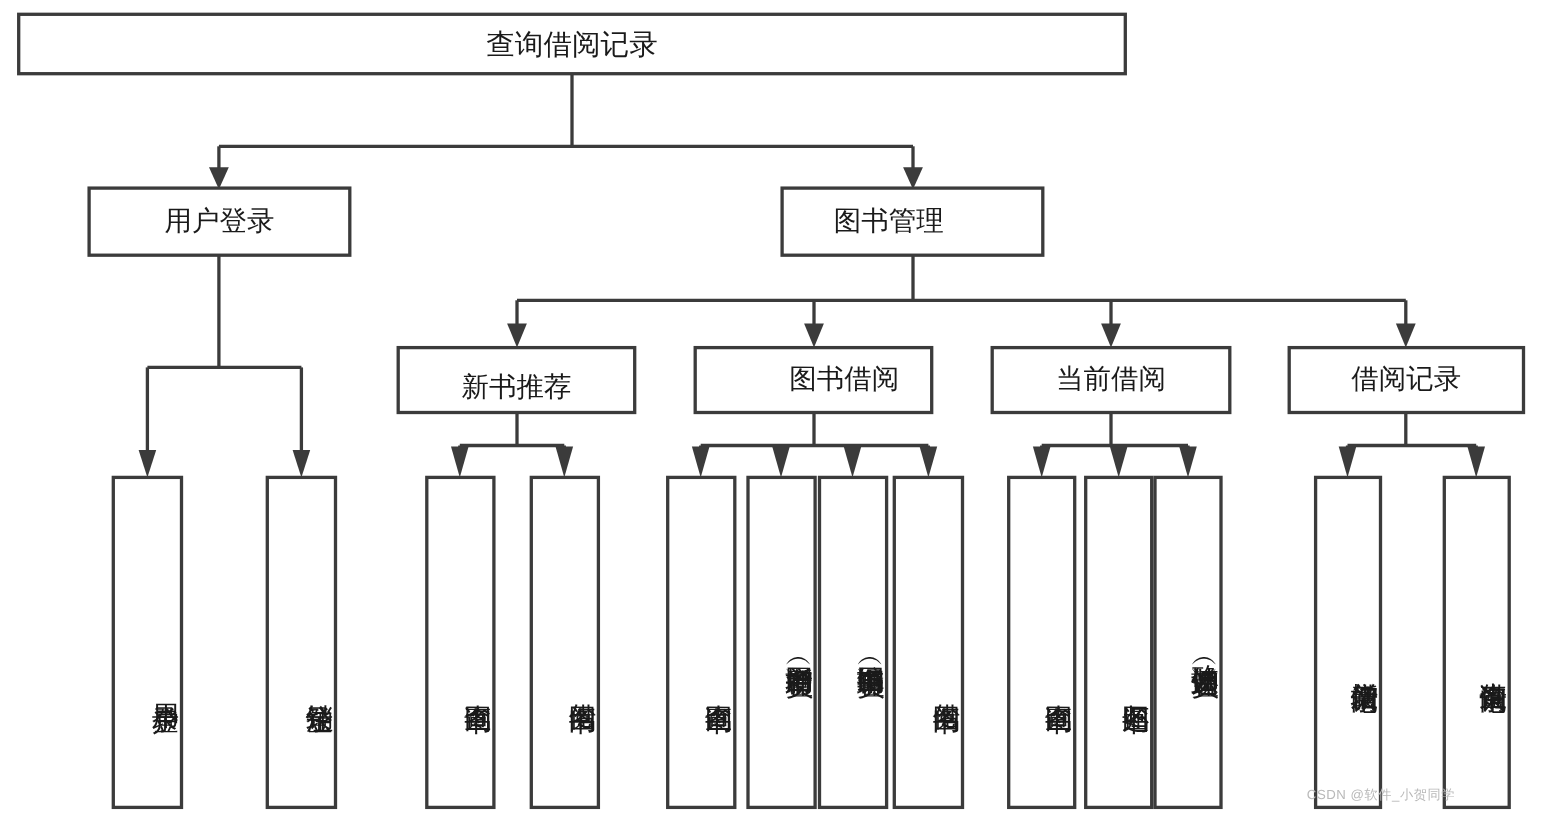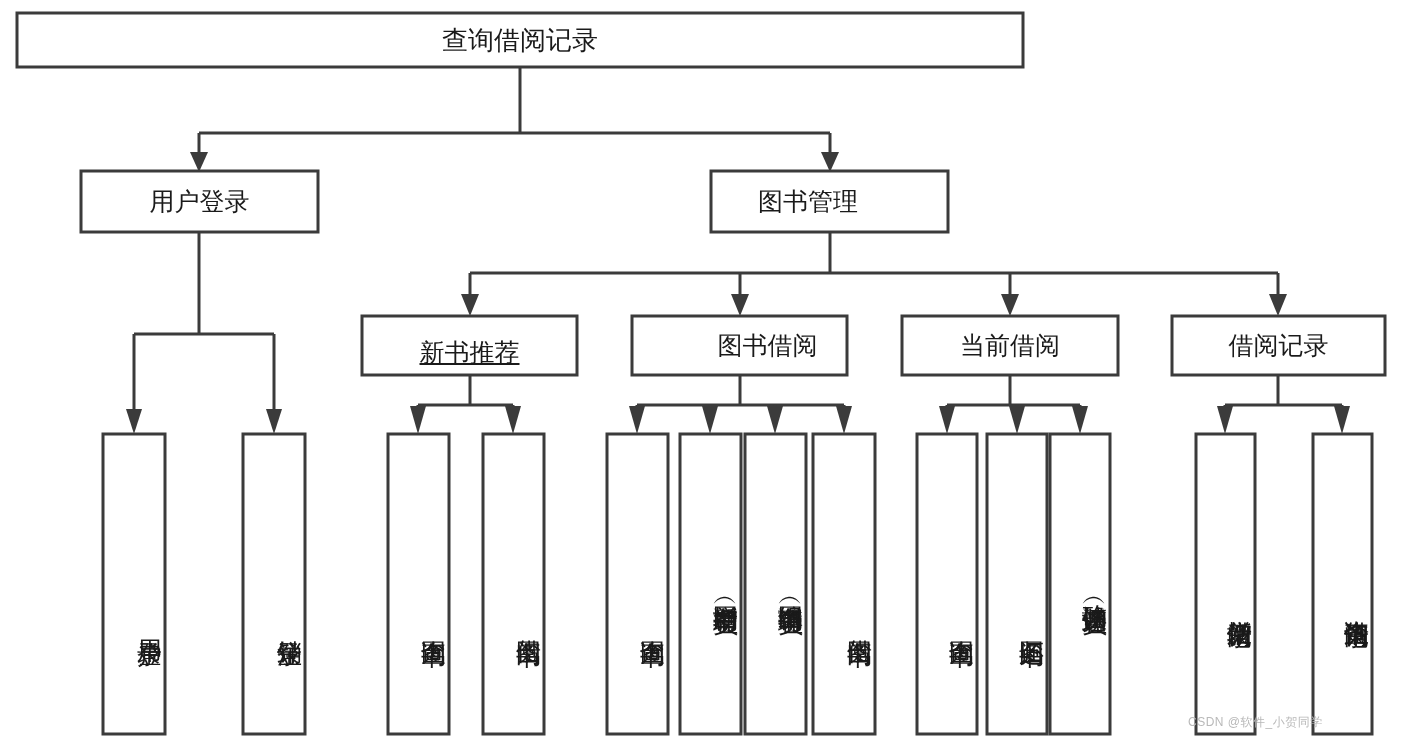--- a/index.html
+++ b/index.html
@@ -173,21 +173,21 @@
       <rect class="node-rect" x="1196" y="434" width="59" height="300"></rect>
       <rect class="node-rect" x="1313" y="434" width="59" height="300"></rect>
     </g>
   </svg>
 
   <div class="node-label horizontal root" style="left:17px; top:13px; width:1006px; height:54px;">查询借阅记录</div>
 
   <div class="node-label horizontal" style="left:81px; top:171px; width:237px; height:61px;">用户登录</div>
   <div class="node-label horizontal" style="left:711px; top:171px; width:194px; height:61px;">图书管理</div>
 
-  <div class="node-label horizontal" style="left:362px; top:316px; width:215px; height:74px;text-decoration:underline;">新书推荐</div>
+  <div class="node-label horizontal" style="left:362px; top:316px; width:215px; height:74px;">新书推荐</div>
   <div class="node-label horizontal" style="left:632px; top:316px; width:215px; height:59px;margin-left:28px;">图书借阅</div>
   <div class="node-label horizontal" style="left:902px; top:316px; width:216px; height:59px;">当前借阅</div>
   <div class="node-label horizontal" style="left:1172px; top:316px; width:213px; height:60px;">借阅记录</div>
 
   <div class="node-label vertical" style="left:103px; top:505px; width:62px; height:229px;">用户登录</div>
   <div class="node-label vertical" style="left:243px; top:505px; width:62px; height:229px;">注销登录</div>
   <div class="node-label vertical" style="left:388px; top:505px; width:61px; height:229px;">查询图书</div>
   <div class="node-label vertical" style="left:483px; top:505px; width:61px; height:229px;">借阅图书</div>
   <div class="node-label vertical" style="left:607px; top:505px; width:61px; height:229px;">查询图书</div>
   <div class="node-label vertical" style="left:680px; top:440px; width:61px; height:294px;">新增图书（管理员）</div>

